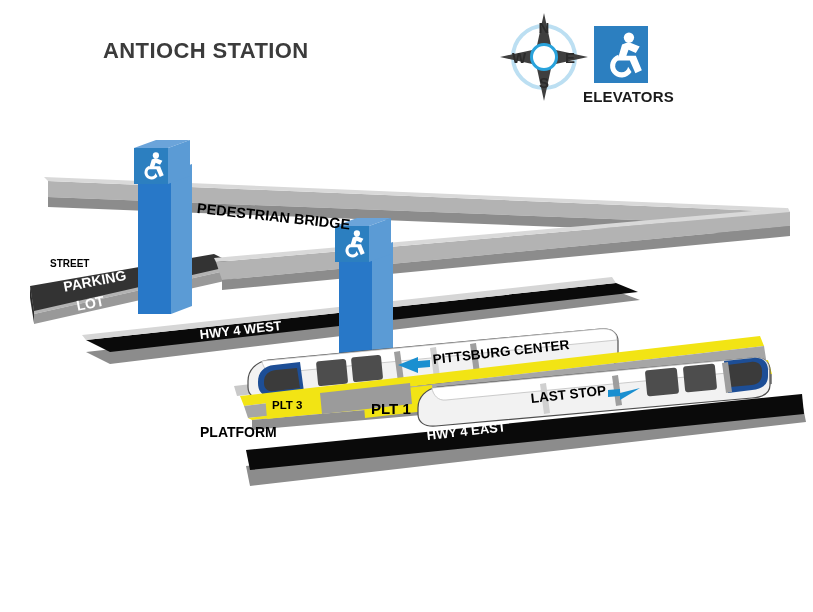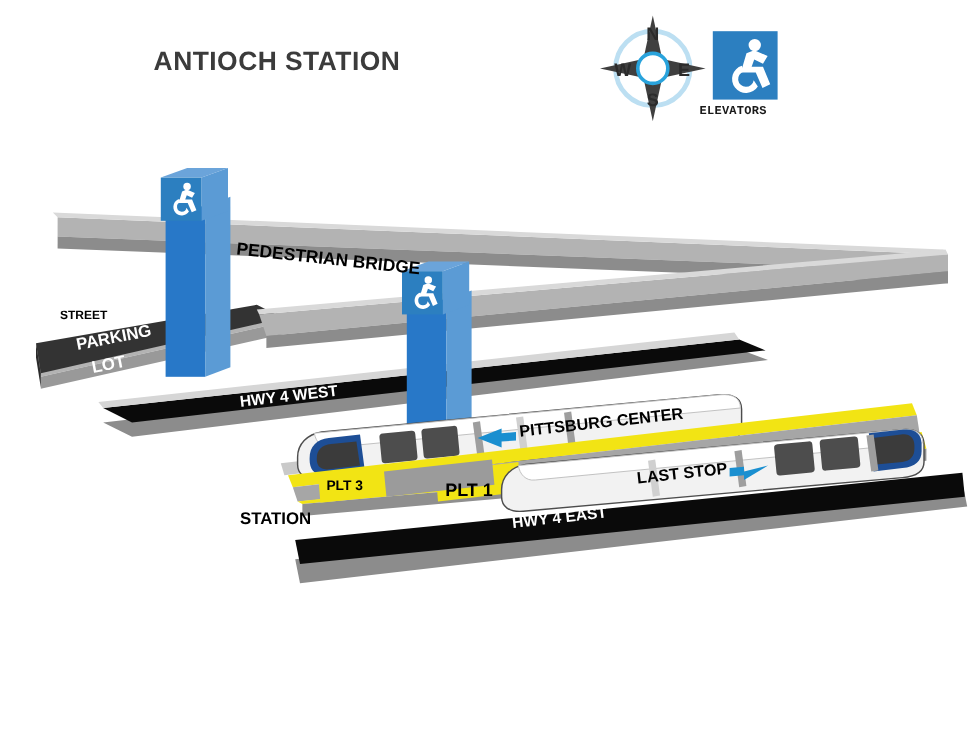--- a/index.html
+++ b/index.html
@@ -26,30 +26,29 @@
   .map-title {
     position: absolute;
     left: 103px;
     top: 38px;
     font-family: "Liberation Sans", sans-serif;
     font-size: 22px;
     font-weight: bold;
     color: #3b3b3b;
     letter-spacing: 0.4px;
     white-space: nowrap;
-    margin-left: 25px;
   }
   .legend-label {
     position: absolute;
     left: 583px;
     top: 88px;
     width: 76px;
-    text-align: left;
-    font-family: Liberation Mono, monospace;
-    font-size: 10px;
+    text-align: right;
+    font-family: Liberation Sans, sans-serif;
+    font-size: 15px;
     font-weight: bold;
     color: #1a1a1a;
     letter-spacing: 0.2px;
     white-space: nowrap;
   }
   .txt {
     position: absolute;
     font-family: "Liberation Sans", sans-serif;
     font-weight: bold;
     white-space: nowrap;
@@ -240,17 +239,17 @@
 <div class="map-title">ANTIOCH STATION</div>
 
 <div class="legend-label">ELEVATORS</div>
 
 <div class="txt txt-street">STREET</div>
 <div class="txt txt-parking1">PARKING</div>
 <div class="txt txt-parking2">LOT</div>
 <div class="txt txt-pedbridge">PEDESTRIAN BRIDGE</div>
 <div class="txt txt-hwywest">HWY 4 WEST</div>
 <div class="txt txt-hwyeast">HWY 4 EAST</div>
-<div class="txt txt-platform">STATION</div>
+<div class="txt txt-platform">PLATFORM</div>
 <div class="txt txt-plt1">PLT 1</div>
 <div class="txt txt-plt2">PLT 3</div>
 <div class="txt txt-pittsburg">PITTSBURG CENTER</div>
 <div class="txt txt-laststop">LAST STOP</div>
 
 </body></html>

